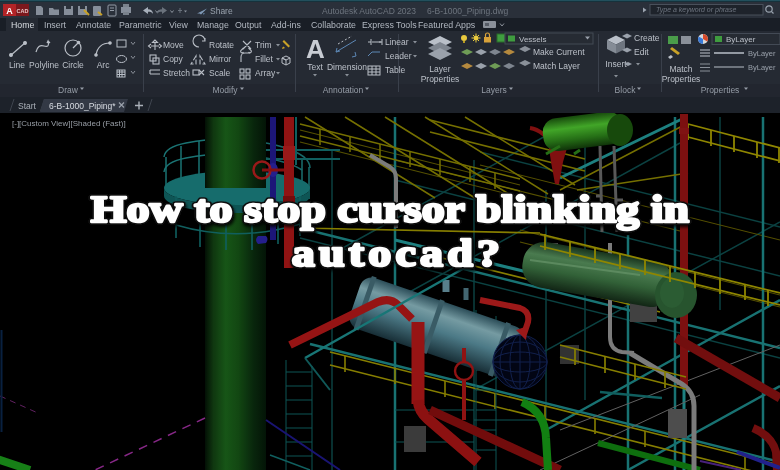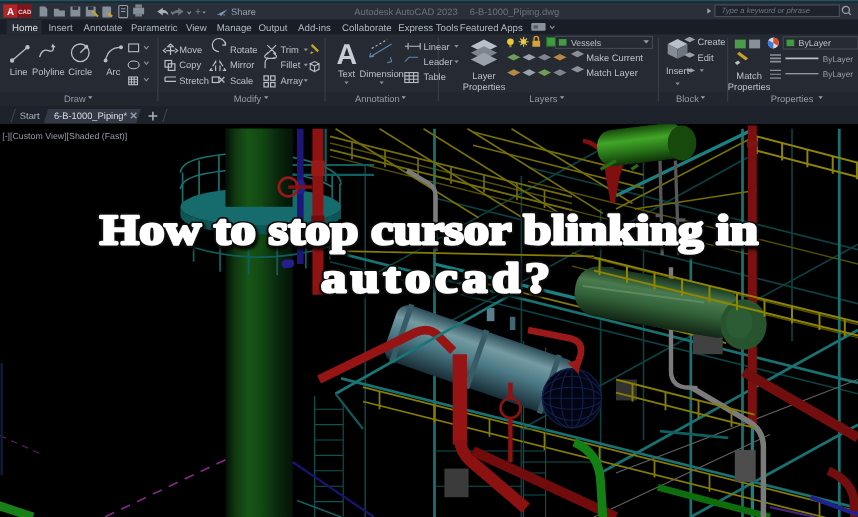--- a/index.html
+++ b/index.html
@@ -489,21 +489,21 @@
  <path d="M600 392 L662 398" stroke="#157777" stroke-width="2.5" fill="none"></path>
 
  <path d="M205 418 L95 470" stroke="#a832a8" stroke-width="1.5" stroke-dasharray="9 7" fill="none"></path>
  <path d="M0 396 L40 414" stroke="#7a2a7a" stroke-width="1" stroke-dasharray="6 5" fill="none"></path>
  <path d="M266 420 L340 470" stroke="#201a90" stroke-width="2" fill="none"></path>
  <path d="M1.5 330 V432" stroke="#0c2a50" stroke-width="2" fill="none"></path>
  <path d="M270 455 L310 470" stroke="#157777" stroke-width="1.5" fill="none"></path>
  <rect x="0" y="113" width="780" height="357" fill="#000" opacity="0.2"></rect>
 </svg>
 
-<div class="abs" style="left:2px;top:119px;color:#989ea6;font-size:8px;">[-][Custom View][Shaded (Fast)]</div>
+<div class="abs" style="left:12px;top:119px;color:#989ea6;font-size:8px;">[-][Custom View][Shaded (Fast)]</div>
 
 <svg class="abs" style="left:0;top:113px" width="780" height="357" viewBox="0 113 780 357" id="headline">
   <defs>
       <filter id="tsh" x="-20%" y="-20%" width="140%" height="140%">
     <feDropShadow dx="1" dy="3" stdDeviation="1.6" flood-color="#000" flood-opacity="0.85"></feDropShadow>
   </filter>
     </defs>
   <g font-family="Liberation Serif" font-size="46" font-weight="bold" text-anchor="middle" transform="scale(1,0.84)" fill="#ffffff" stroke="#111111" stroke-width="6.5" paint-order="stroke" stroke-linejoin="round" filter="url(#tsh)">
     <text x="390" y="263.7" letter-spacing="0">How to stop cursor blinking in</text>
     <text x="398" y="316.2" letter-spacing="4.2">autocad?</text>

